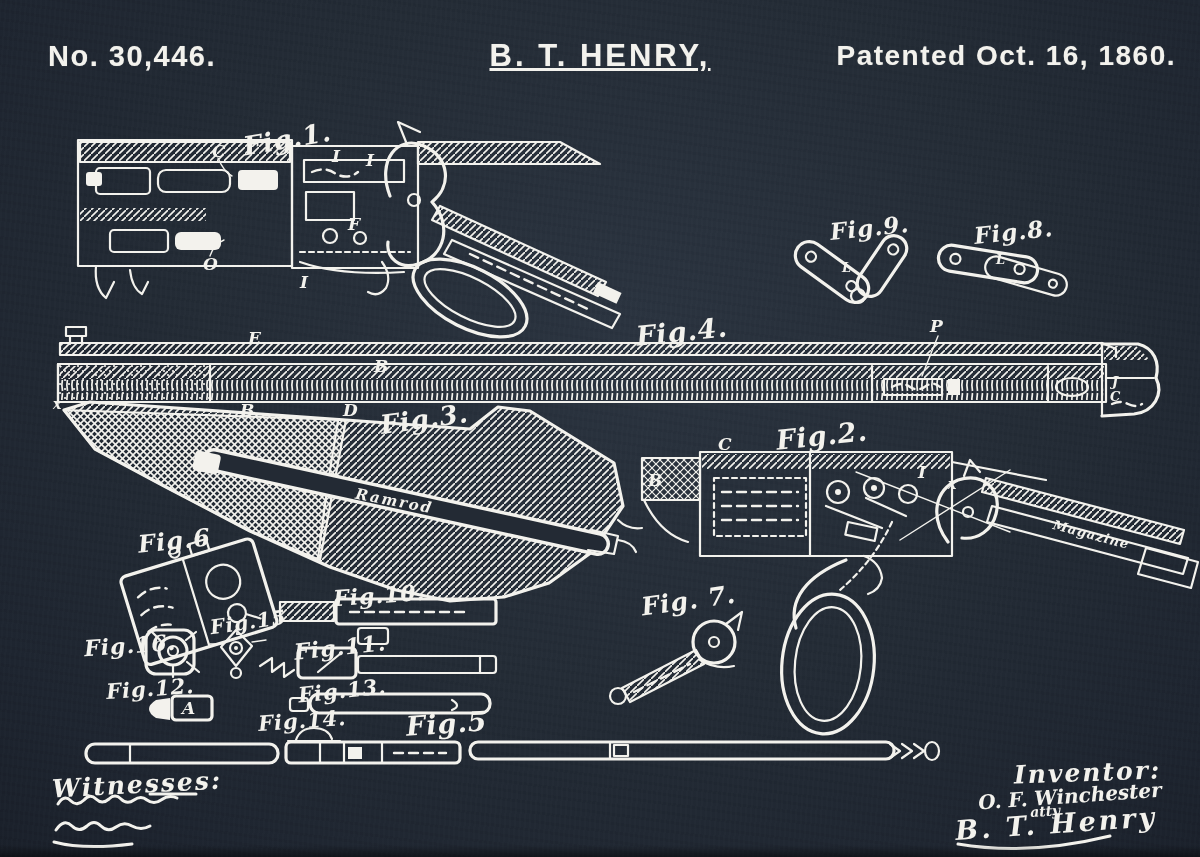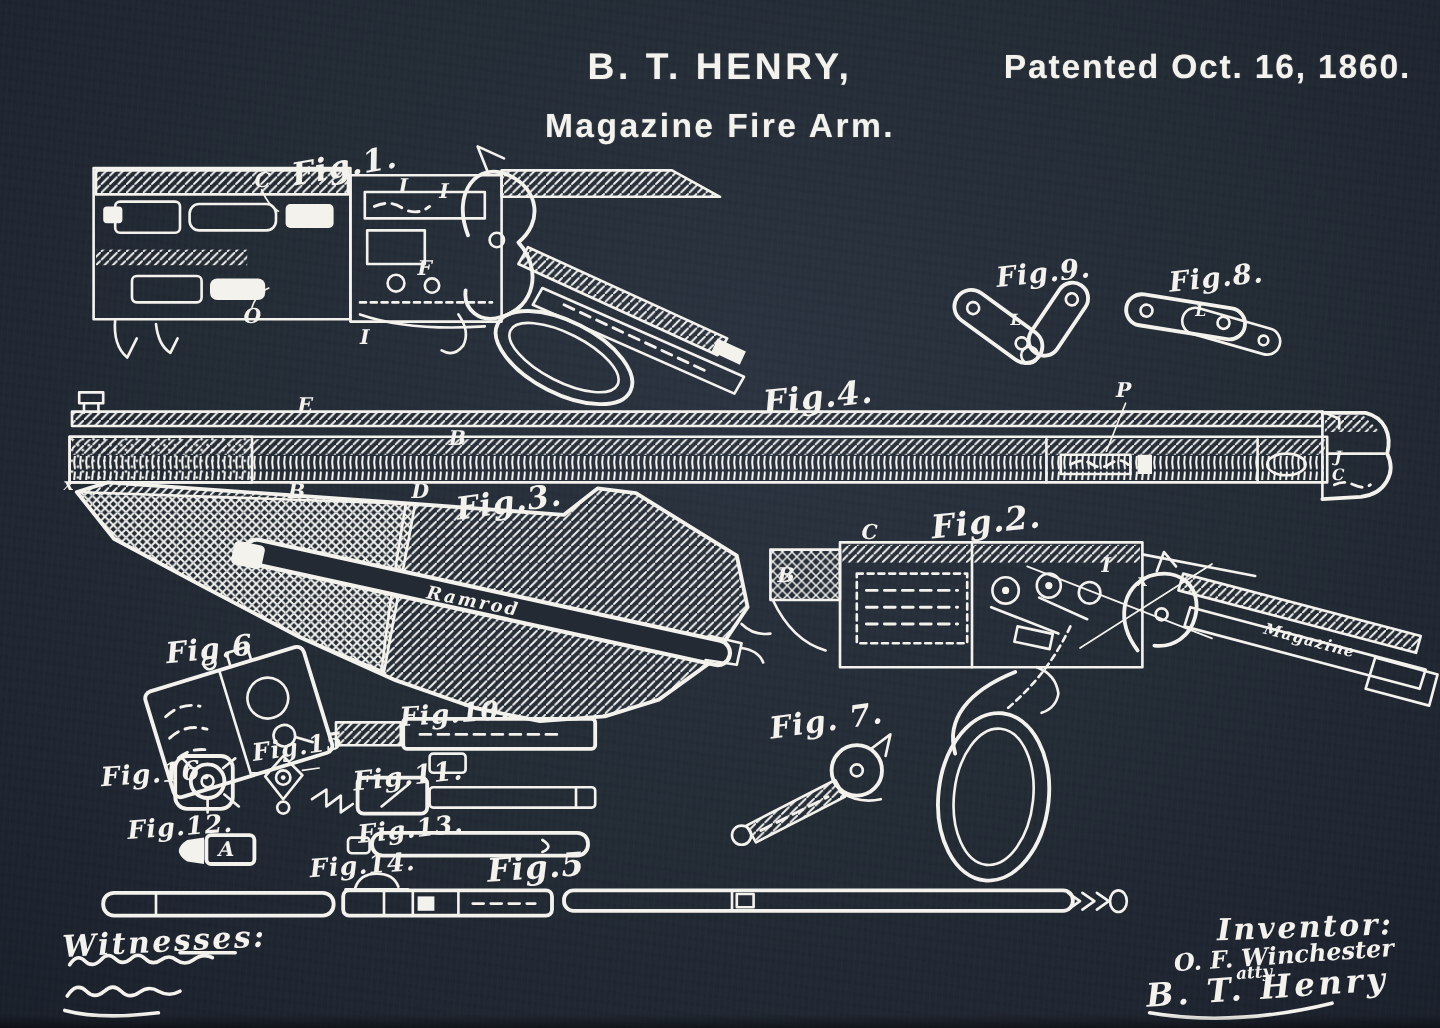--- a/index.html
+++ b/index.html
@@ -281,22 +281,22 @@
       <path class="sig" d="M150,794 h46"></path>
     </g>
     <g>
       <path class="sig" d="M56,830 q8,-12 16,-4 q7,7 15,0 q7,-7 14,0 q7,7 15,1 q8,-6 16,-1 q9,5 18,0"></path>
       <path class="sig" d="M54,842 q30,8 78,2"></path>
     </g>
 
     <path class="sig" d="M958,844 q70,12 152,-8"></path>
   </svg>
 
-  <div class="abs hdr" style="left:50%;top:38px;font-size:31px;transform:translateX(-50%);letter-spacing:3px;">B. T. HENRY,</div>
-  <div class="abs hdr" style="left:50%;top:89px;font-size:28px;transform:translateX(-50%);letter-spacing:2px;">Magazine Fire Arm.</div>
+  <div class="abs hdr" style="left:48px;top:40px;font-size:29px;">No. 30,446.</div>
+  <div class="abs hdr" style="left:50%;top:38px;font-size:31px;transform:translateX(-50%);letter-spacing:3px;text-decoration:underline;">B. T. HENRY,</div>
   <div class="abs hdr" style="right:24px;top:40px;font-size:28px;">Patented Oct. 16, 1860.</div>
 
   <div class="abs script figlabel" style="left:243px;top:124px;font-size:26px;transform:rotate(-10deg);">Fig.1.</div>
   <div class="abs script figlabel" style="left:776px;top:420px;font-size:27px;transform:rotate(-6deg);">Fig.2.</div>
   <div class="abs script figlabel" style="left:380px;top:404px;font-size:26px;transform:rotate(-8deg);">Fig.3.</div>
   <div class="abs script figlabel" style="left:636px;top:316px;font-size:27px;transform:rotate(-6deg);">Fig.4.</div>
   <div class="abs script figlabel" style="left:406px;top:708px;font-size:27px;transform:rotate(-4deg);">Fig.5</div>
   <div class="abs script figlabel" style="left:138px;top:526px;font-size:24px;transform:rotate(-6deg);">Fig.6</div>
   <div class="abs script figlabel" style="left:641px;top:586px;font-size:25px;transform:rotate(-8deg);">Fig. 7.</div>
   <div class="abs script figlabel" style="left:974px;top:218px;font-size:23px;transform:rotate(-6deg);">Fig.8.</div>

